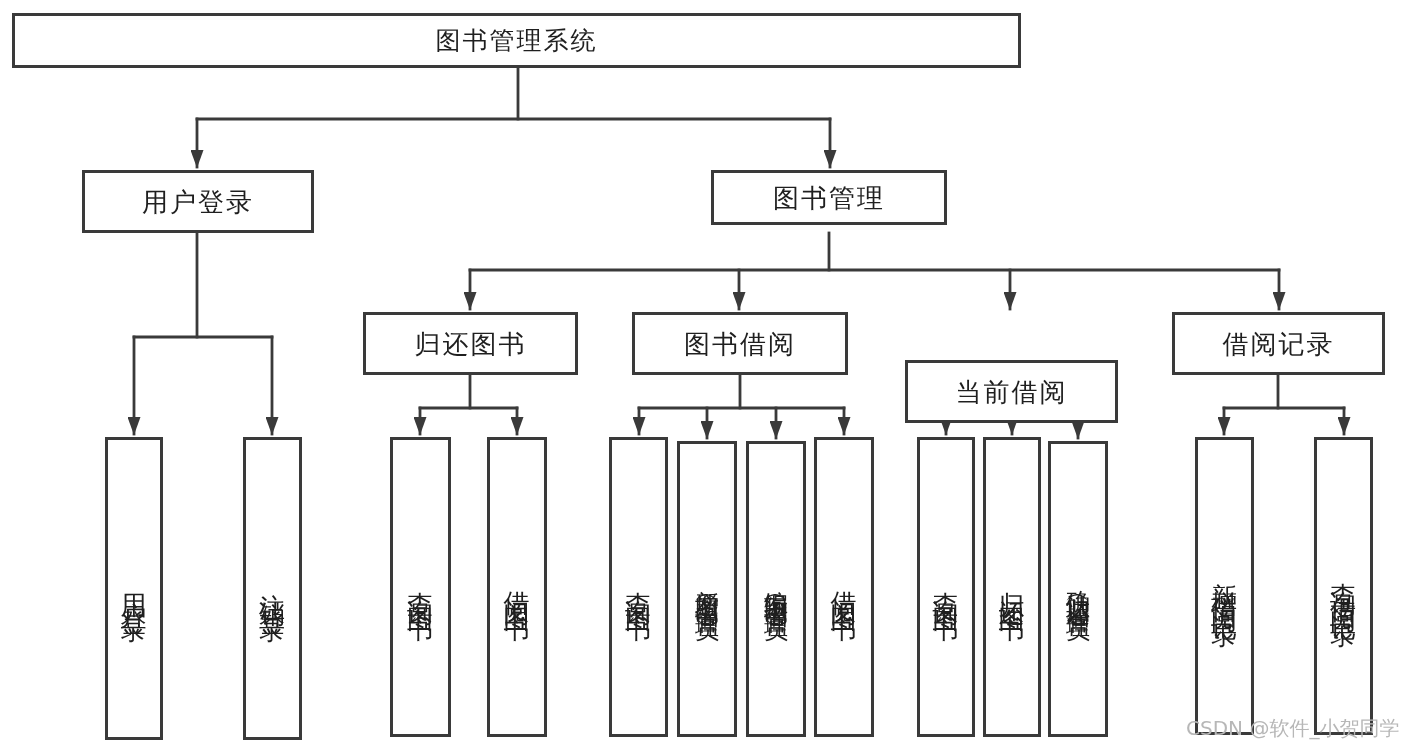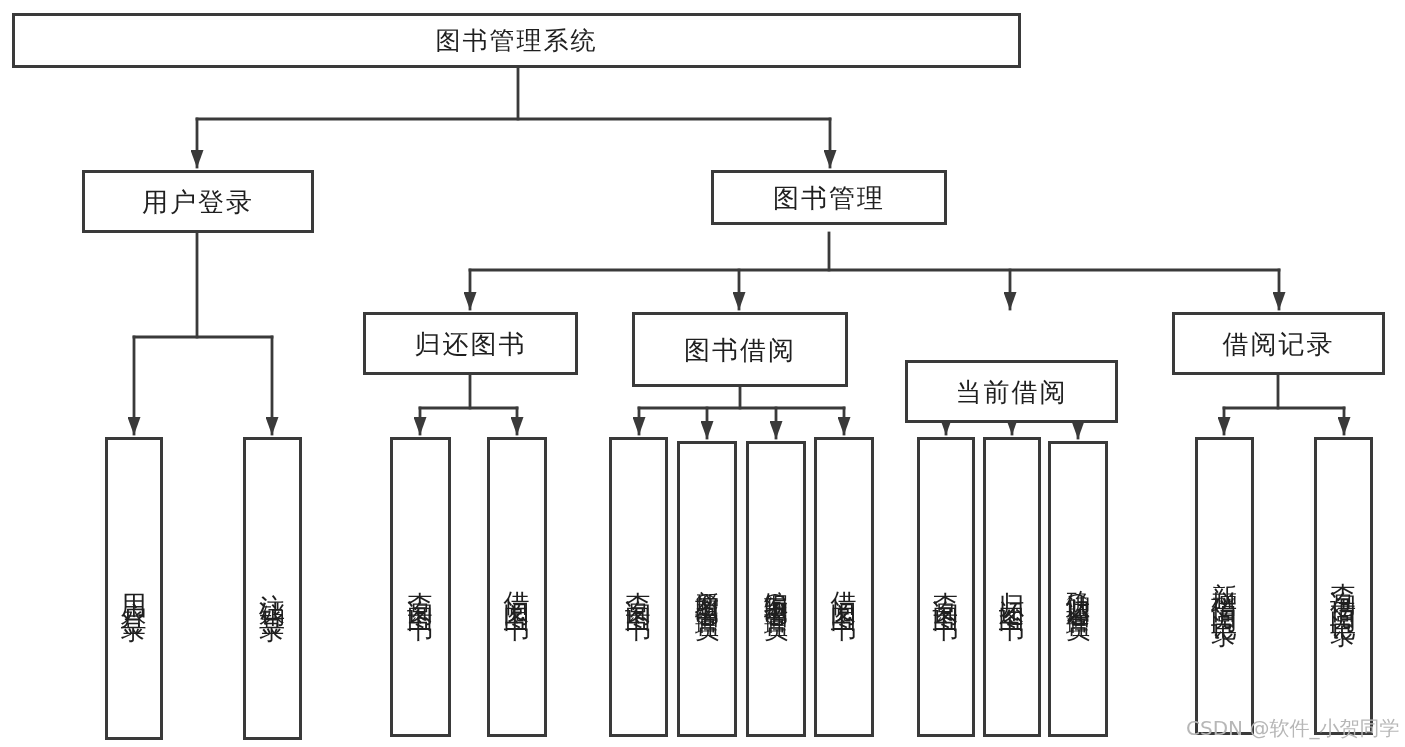--- a/index.html
+++ b/index.html
@@ -39,21 +39,21 @@
   }
   .v-long { font-size: 24px; letter-spacing: 4px; }
 
   
   #b-root   { left: 12px;  top: 13px;  width: 1009px; height: 55px; font-size: 25px; }
   
   #b-l2-0   { left: 82px;  top: 170px; width: 232px; height: 63px; }
   #b-l2-1   { left: 711px; top: 170px; width: 236px; height: 55px; }
   
   #b-l3-0   { left: 363px; top: 312px; width: 215px; height: 63px; }
-  #b-l3-1   { left: 632px; top: 312px; width: 216px; height: 75px; }
+  #b-l3-1   { left: 632px; top: 312px; width: 216px; height: 63px; }
   #b-l3-2   { left: 905px; top: 312px; width: 213px; height: 63px; margin-top: 48px; }
   #b-l3-3   { left: 1172px; top: 312px; width: 213px; height: 63px; }
   
   #b-leaf-0  { left: 105px;  top: 437px; width: 58px; height: 303px; }
   #b-leaf-1  { left: 243px;  top: 437px; width: 59px; height: 303px; }
   #b-leaf-2  { left: 390px;  top: 437px; width: 61px; height: 300px; }
   #b-leaf-3  { left: 487px;  top: 437px; width: 60px; height: 300px; }
   #b-leaf-4  { left: 609px;  top: 437px; width: 59px; height: 300px; }
   #b-leaf-5  { left: 677px;  top: 441px; width: 60px; height: 296px; }
   #b-leaf-6  { left: 746px;  top: 441px; width: 60px; height: 296px; }

